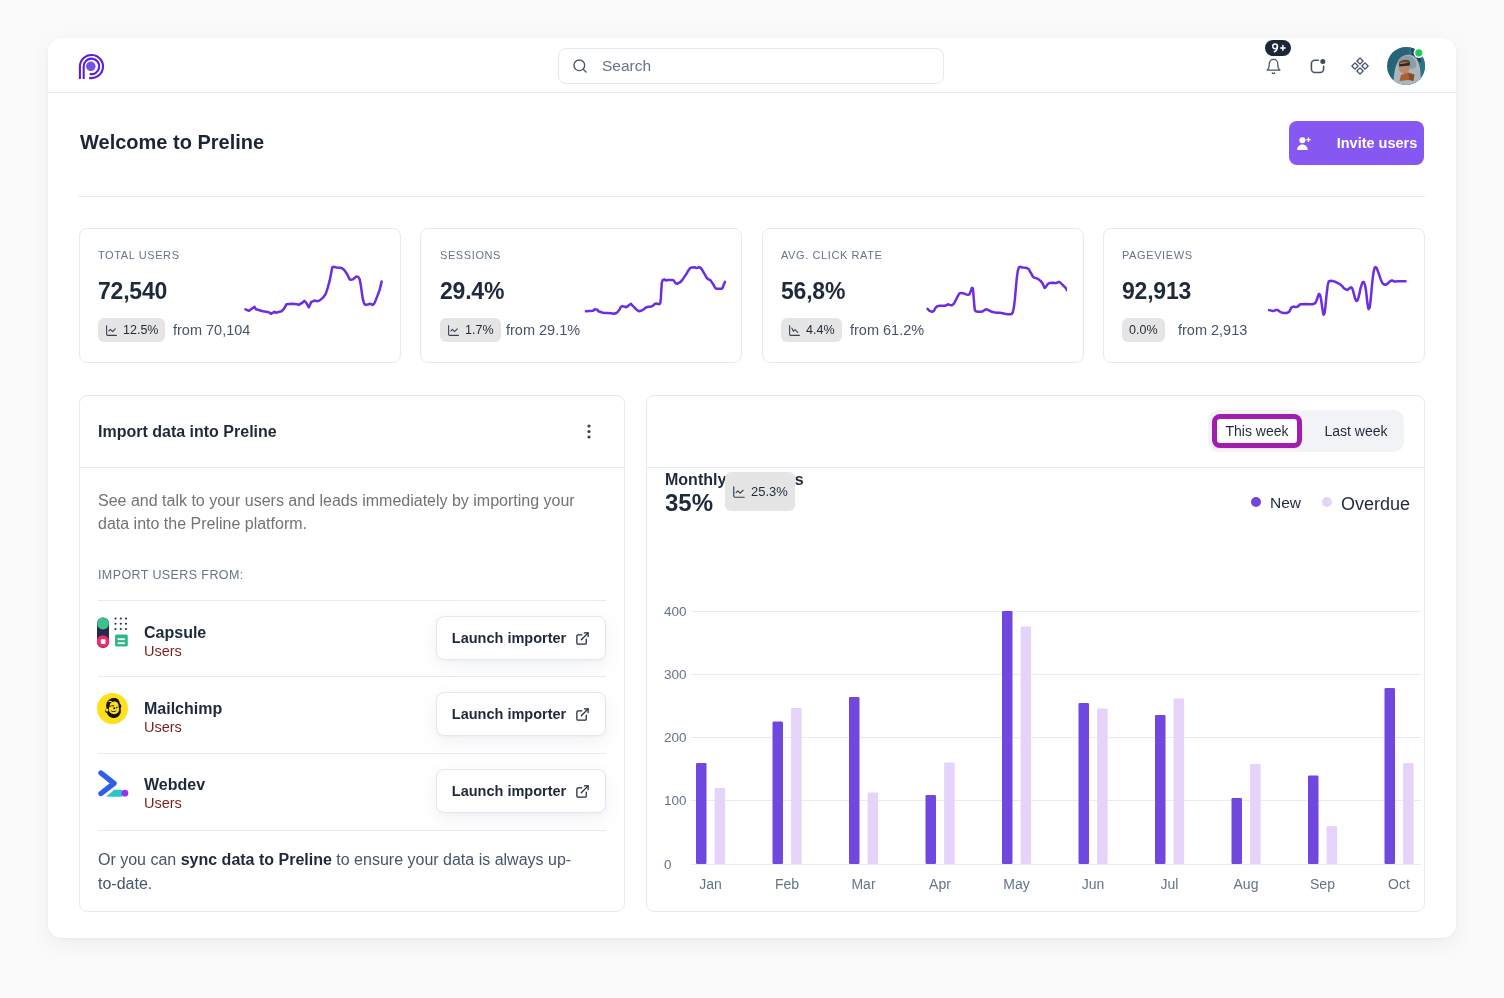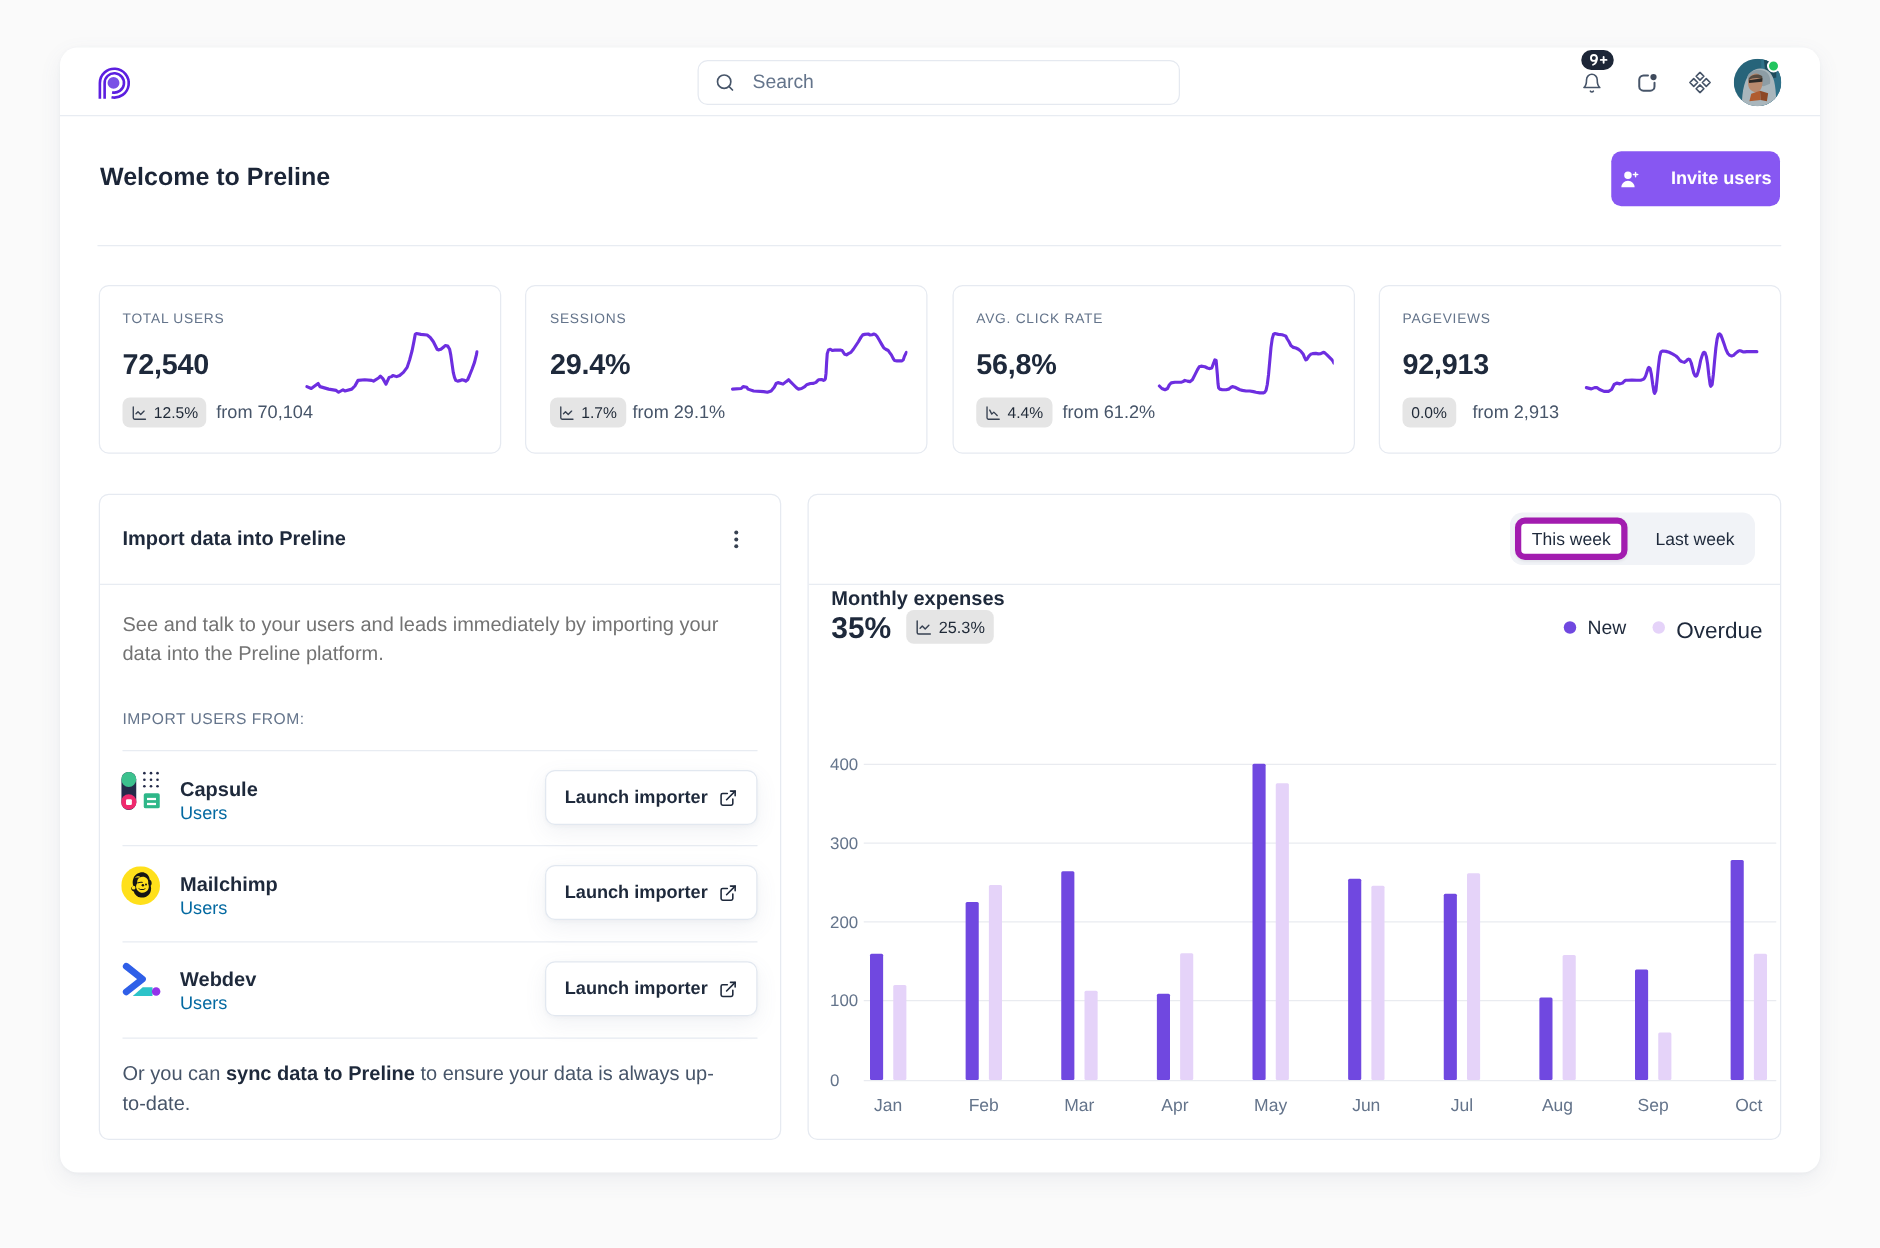--- a/index.html
+++ b/index.html
@@ -7,21 +7,21 @@
   .abs { position:absolute; }
   .shell { position:absolute; left:48px; top:38px; width:1408px; height:900px; background:#fff; border-radius:14px; box-shadow:0 6px 18px rgba(100,116,139,.09), 0 1px 3px rgba(100,116,139,.05); }
   .hline { position:absolute; background:#e8ecf2; height:1px; }
   .card { position:absolute; background:#fff; border:1px solid #e6eaf1; border-radius:8px; }
   .lbl { font-size:11px; letter-spacing:.6px; color:#64748b; font-weight:400; }
   .big { font-size:23px; font-weight:700; color:#1e293b; letter-spacing:-.2px; }
   .badge { position:absolute; height:24px; background:#e5e5e5; border-radius:6px; display:flex; align-items:center; gap:5px; padding:0 7px; font-size:12.5px; color:#1f2937; font-weight:400; }
   .fromtxt { font-size:14.5px; color:#475569; }
   .cardtitle { font-size:16px; font-weight:700; color:#1e293b;text-align:center; }
   .rowname { font-size:16px; font-weight:700; color:#1e293b; }
-  .rowsub { font-size:14.5px; color:#0369a1; }
+  .rowsub { font-size:14.5px; color:#7f1d1d; }
   .launch { position:absolute; width:170px; height:44px; border:1px solid #e2e8f0; border-radius:8px; background:#fff; display:flex; align-items:center; justify-content:center; gap:9px; font-size:14.5px; font-weight:700; color:#1e293b; box-shadow:0 6px 18px rgba(100,116,139,.09), 0 1px 3px rgba(100,116,139,.05); }
 </style>
 </head>
 <body>
 <div class="shell"></div>
 
 <svg class="abs" style="left:78px;top:52.5px" width="27" height="27" viewBox="0 0 27 27">
   <g fill="none" stroke="#5c1fe0" stroke-width="2.1">
     <path d="M1.9 26 L1.9 13.4 A 11.55 11.55 0 1 1 11.2 24.85"></path>
     <path d="M5.7 26 L5.7 13.4 A 7.75 7.75 0 1 1 11.7 20.9"></path>
@@ -237,21 +237,21 @@
 
 <div class="card" style="left:646px;top:395px;width:779px;height:517px;"></div>
 <div class="abs cardtitle" style="left:665px;top:423px;margin-top:48px;">Monthly expenses</div>
 
 <div class="abs" style="left:1208px;top:410px;width:196px;height:42px;background:#f1f3f7;border-radius:10px;"></div>
 <div class="abs" style="left:1212px;top:414px;width:90px;height:34px;background:#fff;border:5px solid #a21caf;border-radius:8px;box-shadow:0 1px 2px rgba(15,23,42,.06);display:flex;align-items:center;justify-content:center;font-size:14px;color:#1e293b;">This week</div>
 <div class="abs" style="left:1306px;top:414px;width:100px;height:34px;display:flex;align-items:center;justify-content:center;font-size:14px;color:#1e293b;">Last week</div>
 <div class="hline" style="left:647px;top:467px;width:777px;"></div>
 
 <div class="abs" style="left:665px;top:489px;font-size:24px;font-weight:800;color:#1e293b;">35%</div>
-<div class="badge" style="left:725px;top:488px;height:27px;font-size:13px;">
+<div class="badge" style="left:725px;top:472px;height:39px;font-size:13px;">
   <svg width="14" height="14" viewBox="0 0 24 24" fill="none" stroke="#374151" stroke-width="2" stroke-linecap="round" stroke-linejoin="round">
       <path d="M3 3v16a2 2 0 0 0 2 2h16"></path>
       <path d="m19 9-5 5-4-4-3 3"></path>
     </svg>
   25.3%</div>
 
 <div class="abs" style="left:1251px;top:497px;width:10px;height:10px;border-radius:50%;background:#7048e0;"></div>
 <div class="abs" style="left:1270px;top:494px;font-size:15.5px;color:#1e293b;">New</div>
 <div class="abs" style="left:1322px;top:497px;width:10px;height:10px;border-radius:50%;background:#e5d3f9;"></div>
 <div class="abs" style="left:1341px;top:494px;font-size:18px;color:#1e293b;">Overdue</div>

